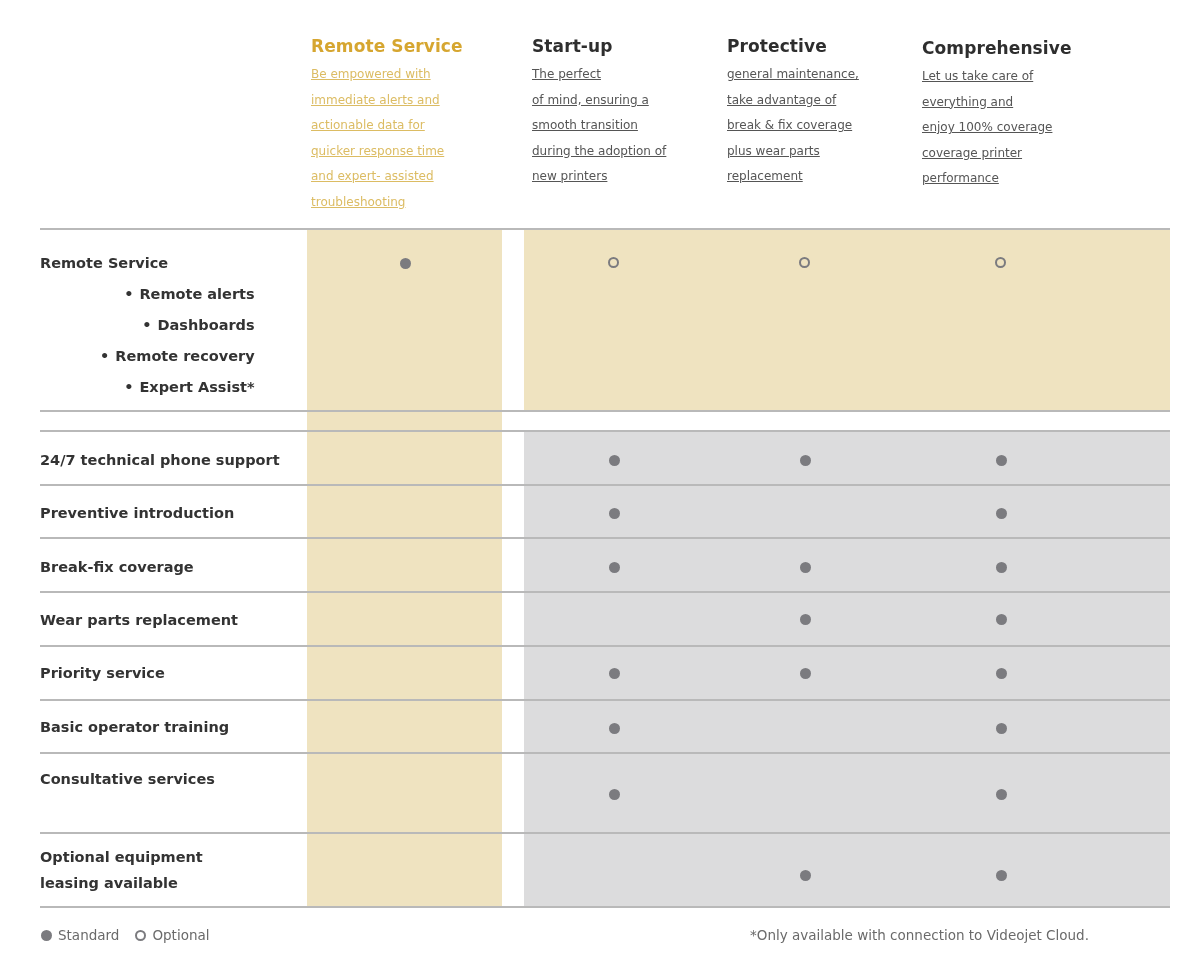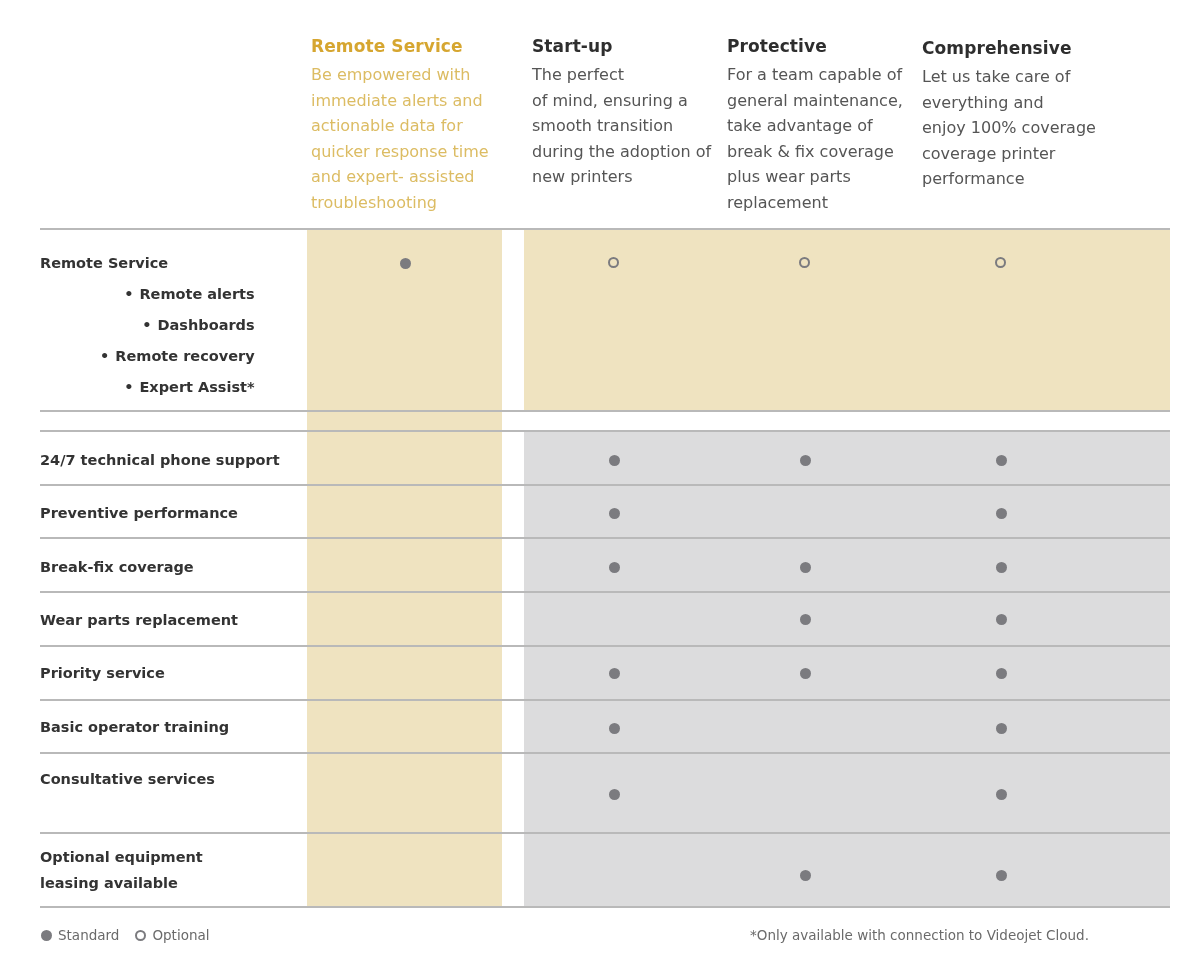--- a/index.html
+++ b/index.html
@@ -14,21 +14,21 @@
   .bg-remote { left: 307px; width: 195px; top: 229px; height: 678px; background: #efe3c0; }
   .bg-plans-top { left: 524px; width: 646px; top: 229px; height: 182px; background: #efe3c0; }
   .bg-plans-bottom { left: 524px; width: 646px; top: 431px; height: 476px; background: #dcdcdd; }
 
   
   .hline { position: absolute; left: 40px; width: 1130px; height: 2px; background: #b9b9b9; }
 
   
   .plan-head { position: absolute; top: 36px; width: 190px; }
   .plan-title { font-size: 17px; font-weight: bold; letter-spacing: 0.1px; margin: 0 0 6px 0; color: #2e2e2e; }
-  .plan-desc { font-size: 16px; line-height: 25.5px; color: #555555; }
+  .plan-desc { font-size: 12px; line-height: 25.5px; color: #555555; text-decoration: underline; }
   .plan-head.accent .plan-title { color: #d6a630; }
   .plan-head.accent .plan-desc { color: #dcbc63; }
 
   
   .row-label { position: absolute; left: 40px; font-size: 14.5px; font-weight: bold; color: #333333; line-height: 26px; }
   .sub-list { position: absolute; left: 100px; font-size: 14.5px; font-weight: bold; color: #333333; text-align: right; }
   .sub-item { height: 31px; line-height: 31px; }
   .sub-item::before { content: "•"; margin-right: 6px; }
 
   
@@ -78,21 +78,20 @@
     <div>The perfect</div>
       <div>of mind, ensuring a</div>
       <div>smooth transition</div>
       <div>during the adoption of</div>
       <div>new printers</div>
   </div>
 </div>
 <div class="plan-head" style="left:727px">
   <div class="plan-title">Protective</div>
   <div class="plan-desc">
-    <div>For a team capable of</div>
       <div>general maintenance,</div>
       <div>take advantage of</div>
       <div>break &amp; fix coverage</div>
       <div>plus wear parts</div>
       <div>replacement</div>
   </div>
 </div>
 <div class="plan-head" style="left:922px; top:38px">
   <div class="plan-title">Comprehensive</div>
   <div class="plan-desc">
@@ -106,21 +105,21 @@
 
 <div class="row-label" style="top:250px">Remote Service</div>
 <div class="sub-list" style="top:279px">
   <div class="sub-item">Remote alerts</div>
   <div class="sub-item">Dashboards</div>
   <div class="sub-item">Remote recovery</div>
   <div class="sub-item">Expert Assist*</div>
 </div>
 
 <div class="row-label" style="top:447px"><span>24/7 technical phone support</span></div>
-<div class="row-label" style="top:500px"><span>Preventive performance</span></div>
+<div class="row-label" style="top:500px"><span>Preventive introduction</span></div>
 <div class="row-label" style="top:554px"><span>Break-fix coverage</span></div>
 <div class="row-label" style="top:607px"><span>Wear parts replacement</span></div>
 <div class="row-label" style="top:660px"><span>Priority service</span></div>
 <div class="row-label" style="top:714px"><span>Basic operator training</span></div>
 <div class="row-label" style="top:766px">
     <div>Consultative services</div>
   </div>
 <div class="row-label" style="top:844px">
     <div>Optional equipment</div>
     <div>leasing available</div>

